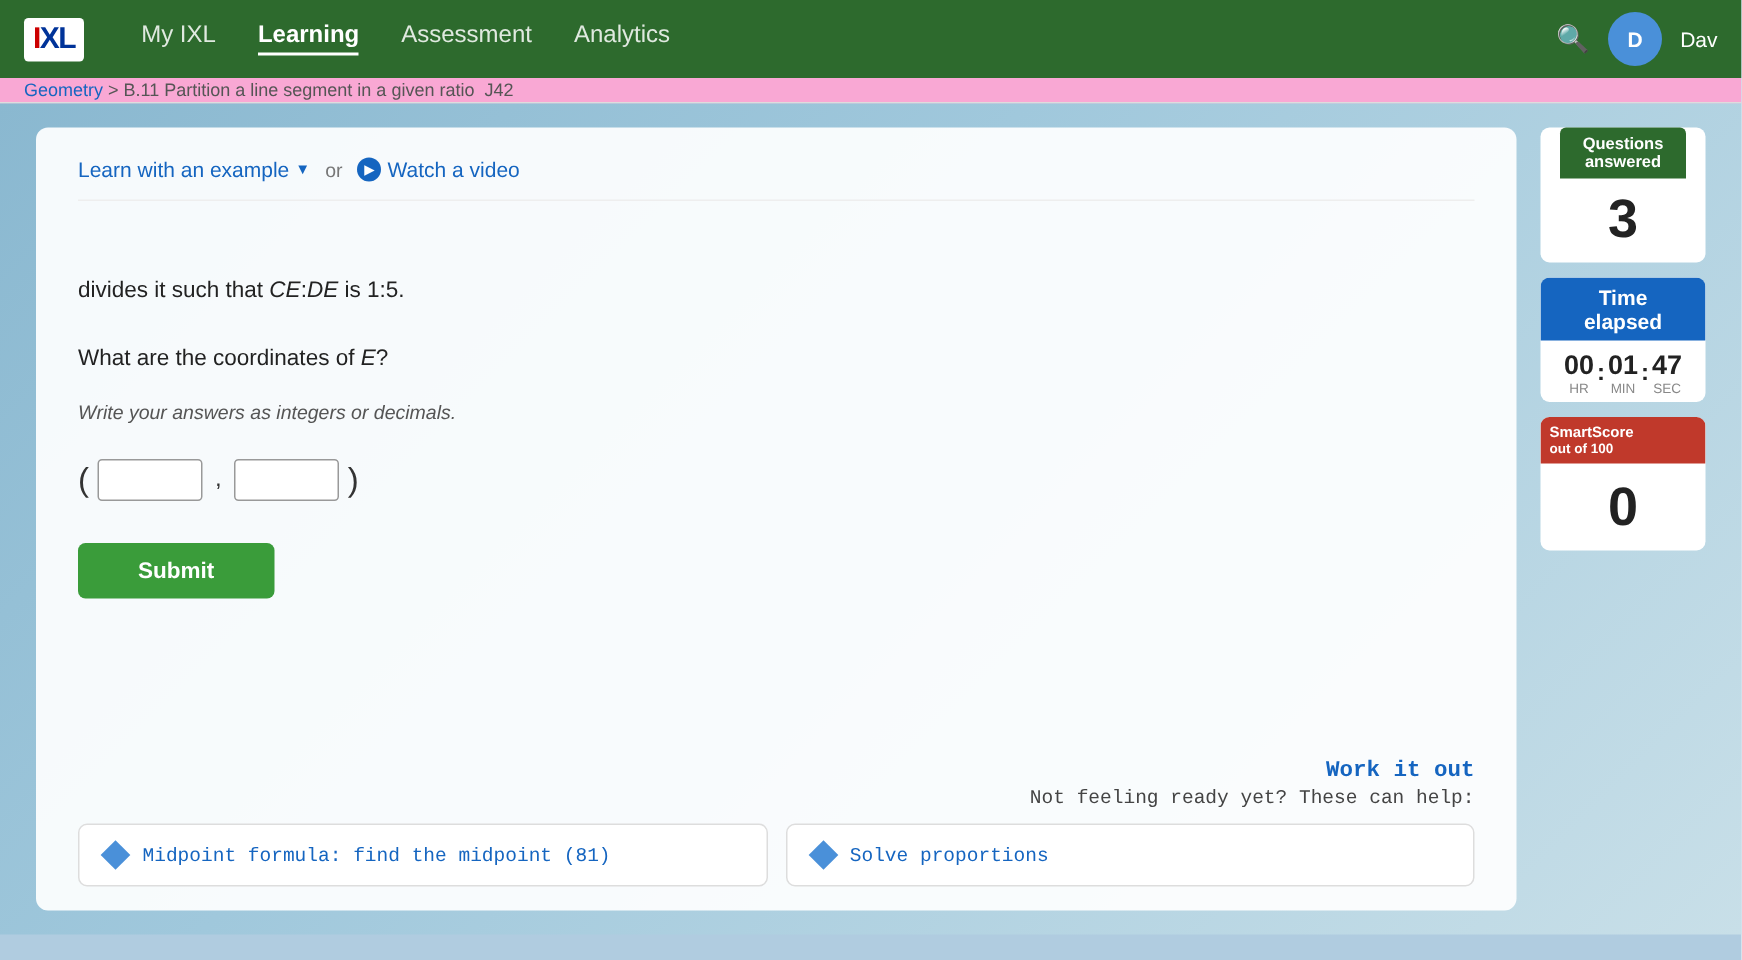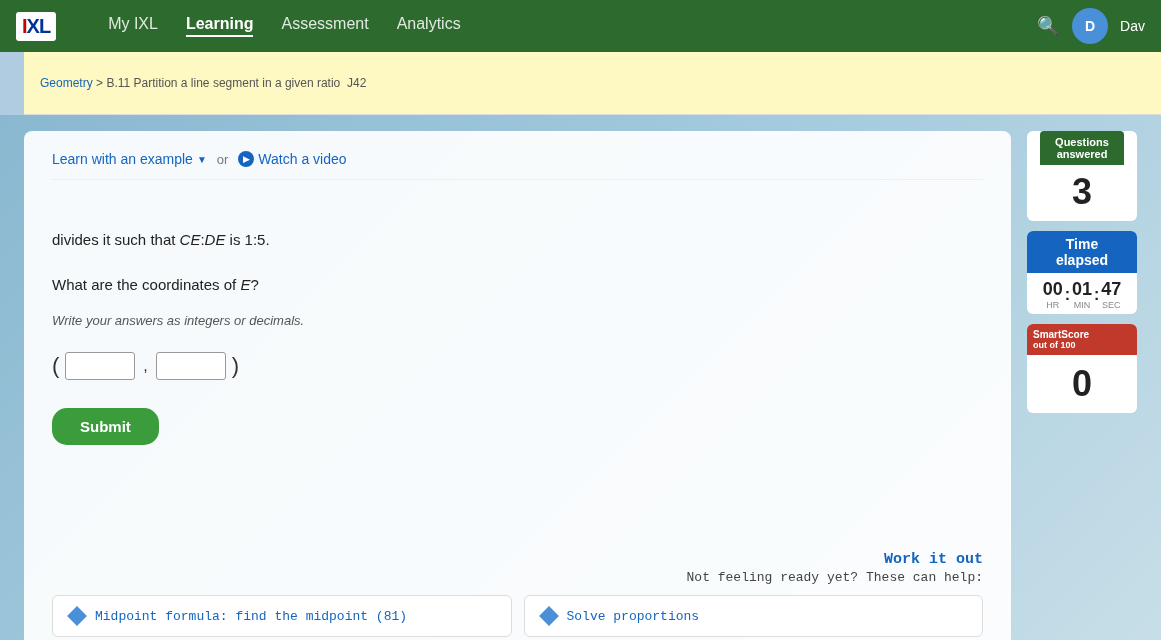--- a/index.html
+++ b/index.html
@@ -26,21 +26,21 @@
       border-radius: 3px;
       font-weight: 900;
       font-size: 20px;
       color: #003399;
       letter-spacing: -1px;
     }
     .logo-i { color: #cc0000; }
     .nav-links {
       display: flex;
       gap: 28px;
-      margin-left: 20px;
+      margin-left: 6px;
     }
     .nav-link {
       color: rgba(255,255,255,0.85);
       text-decoration: none;
       font-size: 16px;
       cursor: pointer;
     }
     .nav-link.active {
       color: white;
       font-weight: bold;
@@ -70,26 +70,25 @@
       font-weight: bold;
       font-size: 14px;
     }
     .dav-label {
       color: white;
       font-size: 14px;
     }
 
     
     .breadcrumb-bar {
-      background: #fef9c3;
-      padding: 24px 16px;
+      background: #f9a8d4;
+      padding: 1px 16px;
       font-size: 12px;
       color: #555;
       border-bottom: 1px solid #ddd;
-      margin-left: 24px;
     }
     .breadcrumb-bar a {
       color: #1565c0;
       text-decoration: none;
     }
 
     
     .main-content {
       display: flex;
       padding: 16px 24px;
@@ -188,22 +187,22 @@
       font-size: 14px;
       background: white;
     }
     .comma { font-size: 16px; color: #333; margin: 0 2px; }
 
     
     .submit-btn {
       background: #3a9c3a;
       color: white;
       border: none;
-      padding: 10px 28px;
-      border-radius: 15px;
+      padding: 10px 40px;
+      border-radius: 5px;
       font-size: 15px;
       font-weight: bold;
       cursor: pointer;
       align-self: flex-start;
       margin-top: 8px;
     }
 
     
     .work-section {
       margin-top: auto;

